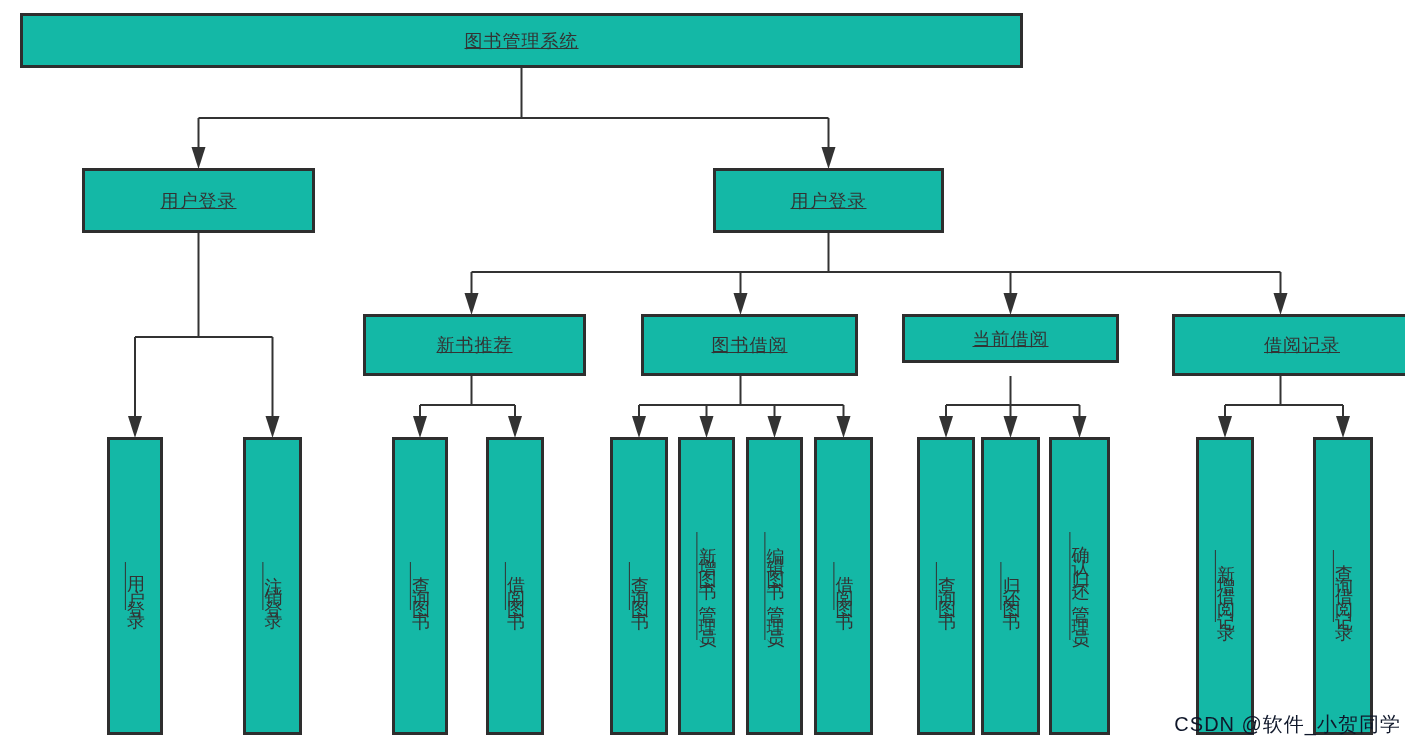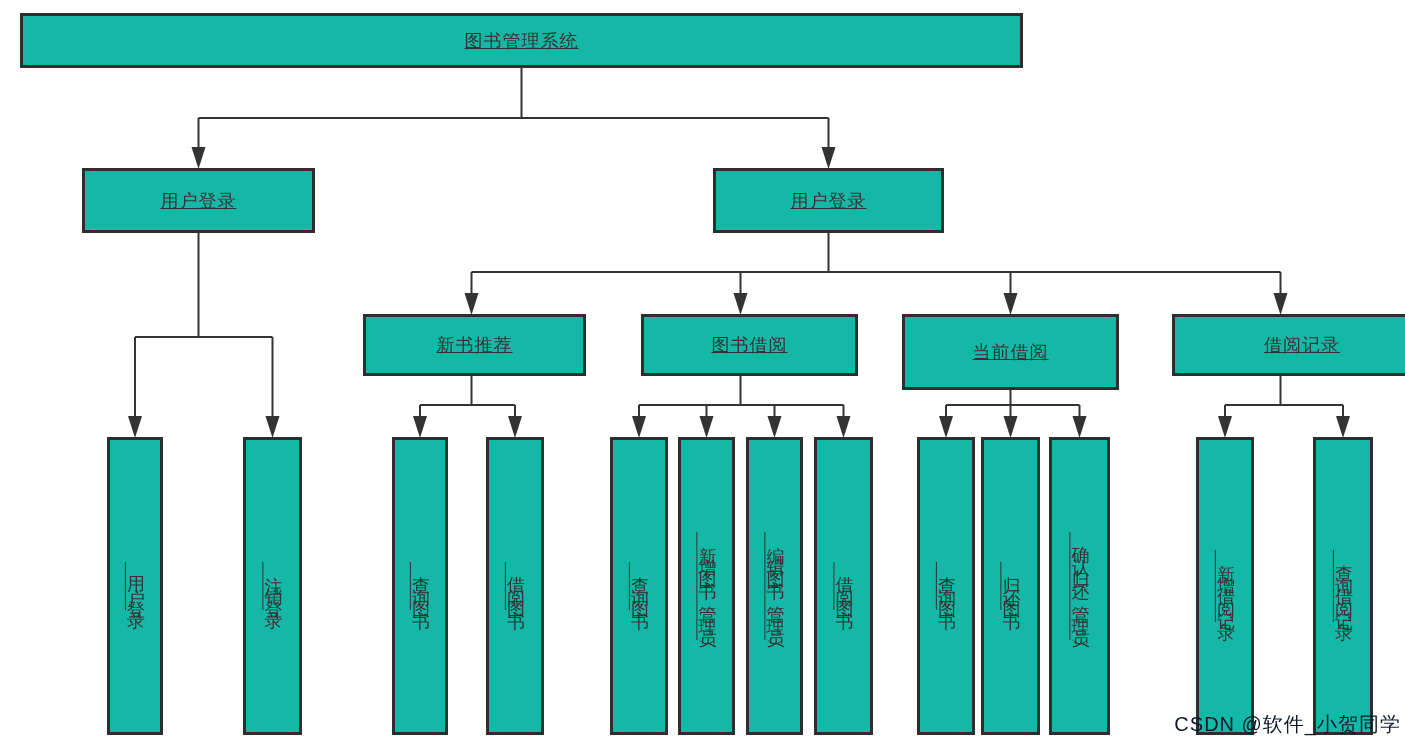--- a/index.html
+++ b/index.html
@@ -98,21 +98,21 @@
     </g>
   </svg>
 
   <div class="box" style="left:20px; top:13px; width:1003px; height:55px;">图书管理系统</div>
 
   <div class="box" style="left:82px; top:168px; width:233px; height:65px;">用户登录</div>
   <div class="box" style="left:713px; top:168px; width:231px; height:65px;">用户登录</div>
 
   <div class="box" style="left:363px; top:314px; width:223px; height:62px;">新书推荐</div>
   <div class="box" style="left:632px; top:314px; width:217px; height:62px;margin-left:9px;">图书借阅</div>
-  <div class="box" style="left:902px; top:314px; width:217px; height:76px;">当前借阅</div>
+  <div class="box" style="left:902px; top:314px; width:217px; height:49px;">当前借阅</div>
   <div class="box" style="left:1172px; top:314px; width:260px; height:62px;">借阅记录</div>
 
   <div class="box vbox" style="left:107px; top:437px; width:56px; height:298px;">
     <span class="vtext">用户登录</span>
   </div>
   <div class="box vbox" style="left:243px; top:437px; width:59px; height:298px;">
     <span class="vtext">注销登录</span>
   </div>
 
   <div class="box vbox" style="left:392px; top:437px; width:56px; height:298px;">

